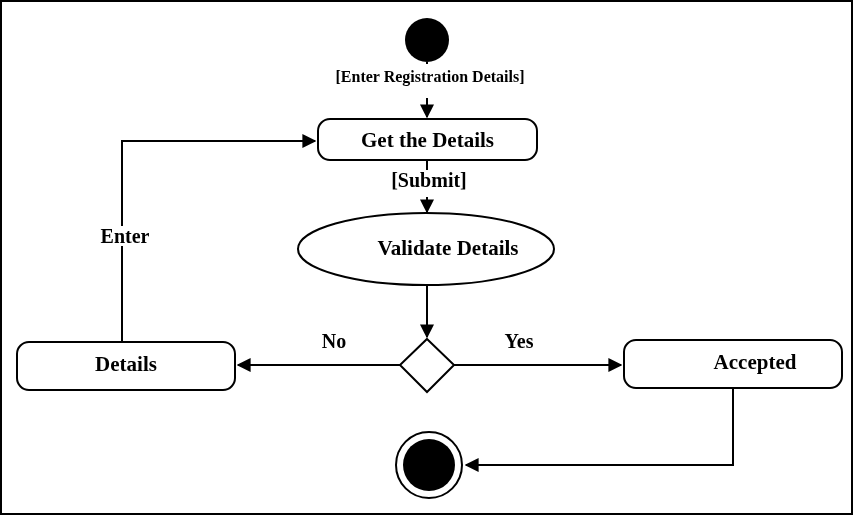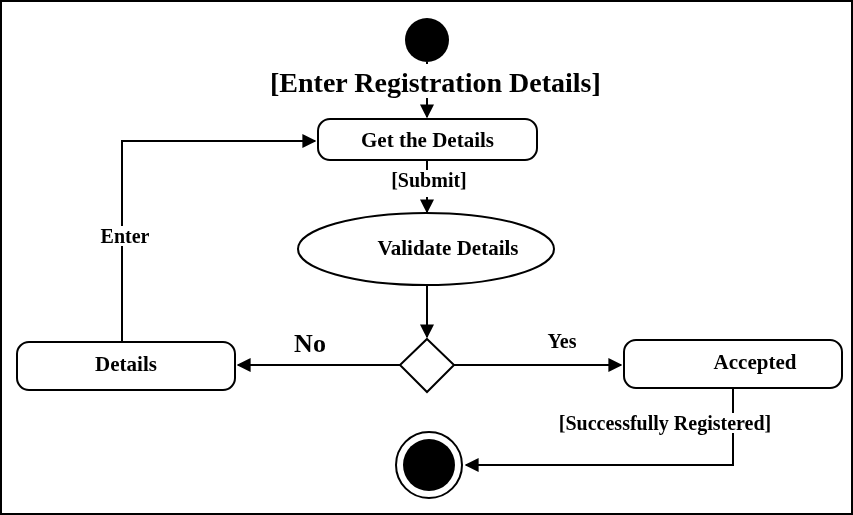--- a/index.html
+++ b/index.html
@@ -41,25 +41,25 @@
     text-align: center;
     white-space: nowrap;
     line-height: 1;
     background: #ffffff;
     padding: 0 3px;
   }
   .lbl-get-details   { left: 316px; top: 128px; width: 219px; font-size: 21px; }
   .lbl-validate      { left: 296px; top: 236px; width: 300px; font-size: 21px; font-family: Liberation Serif, serif; }
   .lbl-rejected      { left: 15px;  top: 352px; width: 218px; font-size: 21px; }
   .lbl-accepted      { left: 622px; top: 350px; width: 262px; font-size: 21px; }
-  .lbl-enter-details { left: 265px; top: 67px;  width: 320px; font-size: 28px; }
+  .lbl-enter-details { left: 265px; top: 67px;  width: 320px; font-size: 16px; }
   .lbl-submit        { left: 364px; top: 168px; width: 120px; font-size: 20px; }
   .lbl-error         { left: 70px;  top: 224px; width: 100px; font-size: 20px; }
-  .lbl-no            { left: 267px; top: 329px; width: 76px;  font-size: 26px; }
-  .lbl-yes           { left: 519px; top: 329px; width: 76px;  font-size: 20px; }
+  .lbl-no            { left: 291px; top: 329px; width: 76px;  font-size: 20px; }
+  .lbl-yes           { left: 476px; top: 329px; width: 76px;  font-size: 20px; }
   .lbl-success       { left: 525px; top: 411px; width: 270px; font-size: 20px; }
 </style>
 </head>
 <body>
 
 <div id="diagram-canvas">
 
   <svg id="diagram-svg" viewBox="0 0 853 515" xmlns="http://www.w3.org/2000/svg">
     <defs>
       <marker id="arrowhead" viewBox="0 0 10 10" refX="9" refY="5" markerWidth="7" markerHeight="7" orient="auto-start-reverse">
@@ -118,15 +118,14 @@
   <div class="node-label lbl-get-details">Get the Details</div>
   <div class="node-label lbl-validate">Validate Details</div>
   <div class="node-label lbl-rejected">Details</div>
   <div class="node-label lbl-accepted">Accepted</div>
 
   <div class="edge-label lbl-enter-details">[Enter Registration Details]</div>
   <div class="edge-label lbl-submit">[Submit]</div>
   <div class="edge-label lbl-no">No</div>
   <div class="edge-label lbl-yes">Yes</div>
   <div class="edge-label lbl-error">Enter</div>
-  <div class="edge-label lbl-success">[Successfully Registered]</div>
 
 </div>
 
 </body></html>

